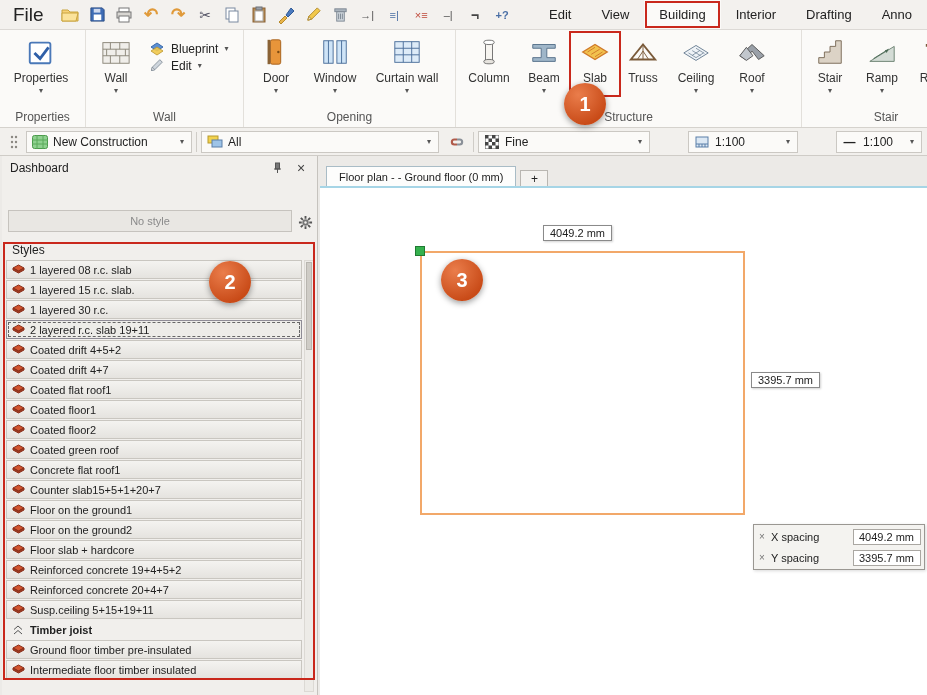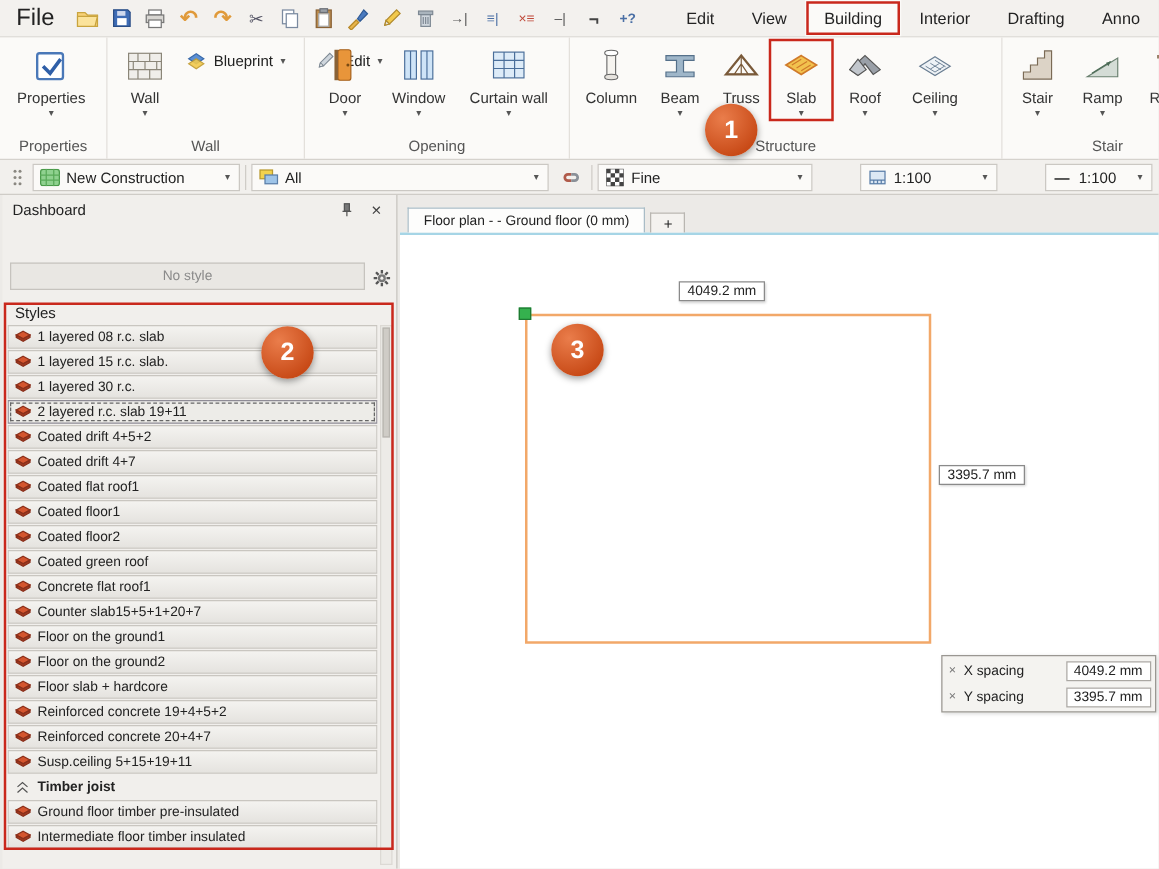--- a/index.html
+++ b/index.html
@@ -31,21 +31,21 @@
 
   
   .ribbon{position:absolute;top:30px;left:0;width:100%;height:98px;background:#fbfaf8;border-bottom:1px solid #d5d2cd;display:flex}
   .rgroup{height:100%;display:flex;flex-direction:column;border-right:1px solid #e3e0db;flex:none}
   .rgroup-content{flex:1;display:flex;align-items:flex-start;padding:2px 4px 0 4px}
   .rgroup-name{height:20px;display:flex;align-items:center;justify-content:center;color:#555;font-size:12px}
   .rbtn{display:flex;flex-direction:column;align-items:center;padding-top:3px;height:64px;gap:2px;flex:none;cursor:default}
   .ricon{width:34px;height:34px;display:flex;align-items:center;justify-content:center}
   .rlabel{font-size:12px;color:#333;white-space:nowrap}
   .ring-red{outline:2px solid #c9281c;outline-offset:-1px}
-  .small-col{display:flex;flex-direction:row;justify-content:flex-start;gap:24px;padding:8px 4px 0 6px}
+  .small-col{display:flex;flex-direction:column;justify-content:flex-start;gap:0;padding:8px 4px 0 6px}
   .small-row{display:flex;align-items:center;gap:6px;font-size:12px;cursor:default}
   .sicon{width:17px;height:17px;display:flex;align-items:center;justify-content:center}
 
   
   .toolbar2{position:absolute;top:128px;left:0;width:100%;height:28px;background:#f2f0ed;border-bottom:1px solid #cfccc7;display:flex;align-items:center;padding:0 2px}
   .combo{height:22px;display:flex;align-items:center;gap:5px;border:1px solid #cbc8c3;background:#fbfaf8;padding:0 2px 0 4px;flex:none}
   .combo .carr{margin-left:auto;width:14px}
   .vsep{width:1px;height:20px;background:#cfccc7;margin:0 4px;flex:none}
   .toolbtn{width:24px;height:22px;display:flex;align-items:center;justify-content:center;flex:none}
   .clabel{white-space:nowrap;font-size:12px;color:#222}
@@ -279,57 +279,57 @@
       </div>
       <div class="rbtn" style="width:52px">
         <span class="ricon">
             <svg width="30" height="30" viewBox="0 0 32 32">
               <path d="M4 8h24v4h-9v10h9v4H4v-4h9V12H4z" fill="#9fb6c9" stroke="#55708a"></path>
             </svg>
           </span>
         <span class="rlabel">Beam</span>
         <span class="arr"></span>
       </div>
+      <div class="rbtn ring-red" style="width:50px">
+        <span class="ricon">
+            <svg width="32" height="30" viewBox="0 0 32 32">
+              <path d="M16 8l13 8-13 8L3 16z" fill="#f2c24e" stroke="#d07a2a" stroke-width="1.5"></path>
+              <path d="M8 16l8-5M12 18.5l9-5.5M16 21l8-5" stroke="#d07a2a" stroke-width="1" fill="none"></path>
+            </svg>
+          </span>
+        <span class="rlabel">Slab</span>
+        <span class="arr"></span>
+      </div>
       <div class="rbtn" style="width:46px">
         <span class="ricon">
             <svg width="32" height="30" viewBox="0 0 32 32">
               <path d="M3 24L16 8l13 16z" fill="none" stroke="#7a5a3a" stroke-width="2"></path>
               <path d="M3 24h26M10 24l6-9 6 9M16 8v16" fill="none" stroke="#7a5a3a"></path>
             </svg>
           </span>
         <span class="rlabel">Truss</span>
       </div>
-      <div class="rbtn ring-red" style="width:50px">
-        <span class="ricon">
-            <svg width="32" height="30" viewBox="0 0 32 32">
-              <path d="M16 8l13 8-13 8L3 16z" fill="#f2c24e" stroke="#d07a2a" stroke-width="1.5"></path>
-              <path d="M8 16l8-5M12 18.5l9-5.5M16 21l8-5" stroke="#d07a2a" stroke-width="1" fill="none"></path>
-            </svg>
-          </span>
-        <span class="rlabel">Slab</span>
+      <div class="rbtn" style="width:60px">
+        <span class="ricon">
+            <svg width="32" height="30" viewBox="0 0 32 32">
+              <path d="M16 9l13 8-13 8L3 17z" fill="#eef2f6" stroke="#6a7e92"></path>
+              <path d="M8 17l8 5M12 14.5l9 5.5M16 12l9 5.5M12 19.5l8-5M16 22l8-5" stroke="#6a7e92" stroke-width=".8" fill="none"></path>
+            </svg>
+          </span>
+        <span class="rlabel">Ceiling</span>
         <span class="arr"></span>
       </div>
       <div class="rbtn" style="width:52px">
         <span class="ricon">
             <svg width="32" height="30" viewBox="0 0 32 32">
               <path d="M3 20L16 8l13 12-6 4-7-9-7 9z" fill="#9aa0a8" stroke="#555"></path>
               <path d="M3 20l7-9 7 9-7 5z" fill="#c2c7cd" stroke="#555"></path>
             </svg>
           </span>
         <span class="rlabel">Roof</span>
-        <span class="arr"></span>
-      </div>
-      <div class="rbtn" style="width:60px">
-        <span class="ricon">
-            <svg width="32" height="30" viewBox="0 0 32 32">
-              <path d="M16 9l13 8-13 8L3 17z" fill="#eef2f6" stroke="#6a7e92"></path>
-              <path d="M8 17l8 5M12 14.5l9 5.5M16 12l9 5.5M12 19.5l8-5M16 22l8-5" stroke="#6a7e92" stroke-width=".8" fill="none"></path>
-            </svg>
-          </span>
-        <span class="rlabel">Ceiling</span>
         <span class="arr"></span>
       </div>
     </div>
     <div class="rgroup-name">Structure</div>
   </div>
 
   <div class="rgroup" style="flex:1;border-right:none">
     <div class="rgroup-content">
       <div class="rbtn" style="width:48px">
         <span class="ricon">

